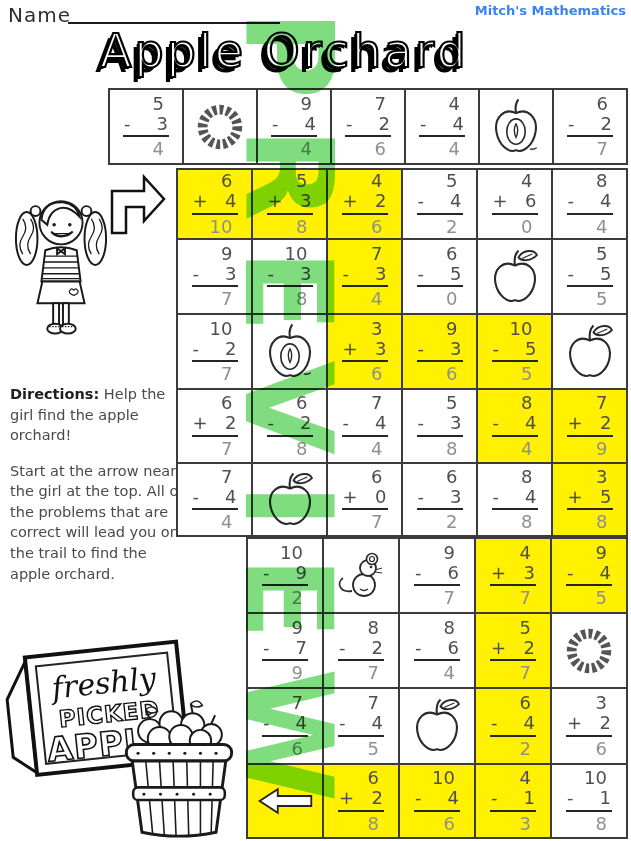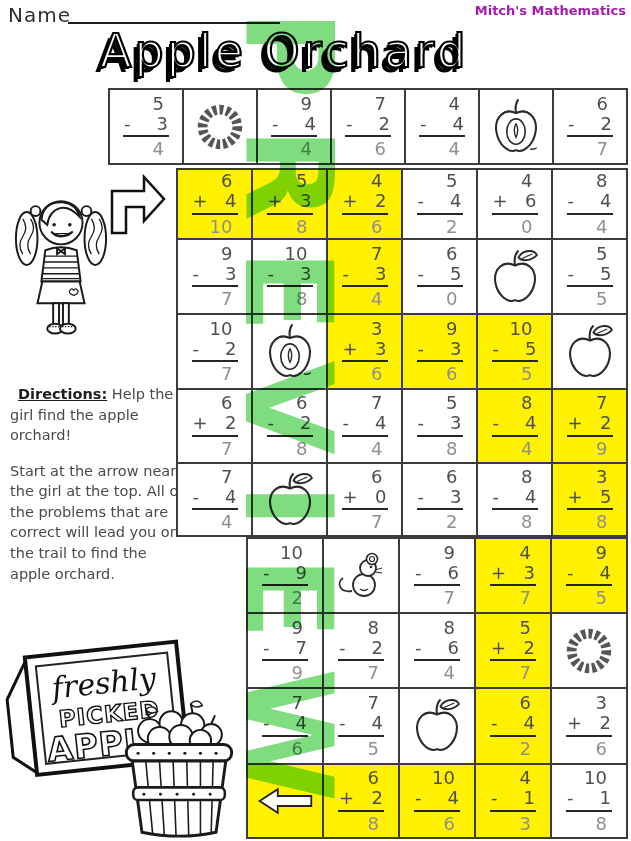--- a/index.html
+++ b/index.html
@@ -2,21 +2,21 @@
 <html><head>
 <meta charset="utf-8">
 <style>
   html,body{margin:0;padding:0;background:#fff;}
   .page{position:relative;width:631px;height:841px;background:#fff;overflow:hidden;
         font-family:"DejaVu Sans","Liberation Sans",sans-serif;}
 
   
   .name-label{position:absolute;left:8px;top:3px;font-size:20px;color:#2f2f2f;letter-spacing:1px;}
   .name-line{position:absolute;left:68px;top:4px;width:212px;height:18px;border-bottom:2px solid #1d1d1d;}
-  .brand{position:absolute;right:5px;top:3px;font-size:13px;font-weight:bold;color:#a21caf;}
+  .brand{position:absolute;right:5px;top:3px;font-size:13px;font-weight:bold;color:#3b82f6;}
   .title{position:absolute;left:100px;top:24px;width:430px;text-align:left;
          font-size:46px;font-weight:400;letter-spacing:3px;color:#fff;
          -webkit-text-stroke:2.2px #000;text-shadow:-5px 5px 0 #000,-2px 2px 0 #000;}
 
   
   .watermark{position:absolute;left:-137px;top:350px;width:850px;height:140px;
              line-height:140px;text-align:center;font-size:122px;font-weight:800;
              letter-spacing:28px;color:#7fdd7f;transform:rotate(90deg);
              mix-blend-mode:multiply;z-index:9;pointer-events:none;}
 
@@ -31,21 +31,21 @@
   .prob{width:46px;font-size:18px;color:#4f4f4f;line-height:1.12;}
   .ptop{text-align:right;padding-right:5px;}
   .pbot{display:flex;justify-content:space-between;border-bottom:2.5px solid #262626;padding:0 1px 1px 1px;}
   .pans{text-align:right;padding-right:5px;color:#8f8f8f;padding-top:2px;}
   .icon-wrap svg{display:block;}
 
   
   .directions{position:absolute;left:10px;top:384px;width:178px;font-size:14.5px;
               line-height:1.42;color:#4a4a4a;z-index:1;}
   .directions p{margin:0 0 15px 0;}
-  .dir-head{font-weight:bold;text-decoration:underline;color:#1e1e1e;margin-left:8px;}
+  .dir-head{font-weight:bold;color:#1e1e1e;}
 
   
   .start-arrow{position:absolute;left:104px;top:171px;z-index:3;}
   .girl{position:absolute;left:12px;top:186px;z-index:1;}
   .sign{position:absolute;left:4px;top:644px;transform:rotate(-6deg);z-index:1;}
   .basket{position:absolute;left:120px;top:686px;z-index:2;}
 </style>
 </head>
 <body>
 

